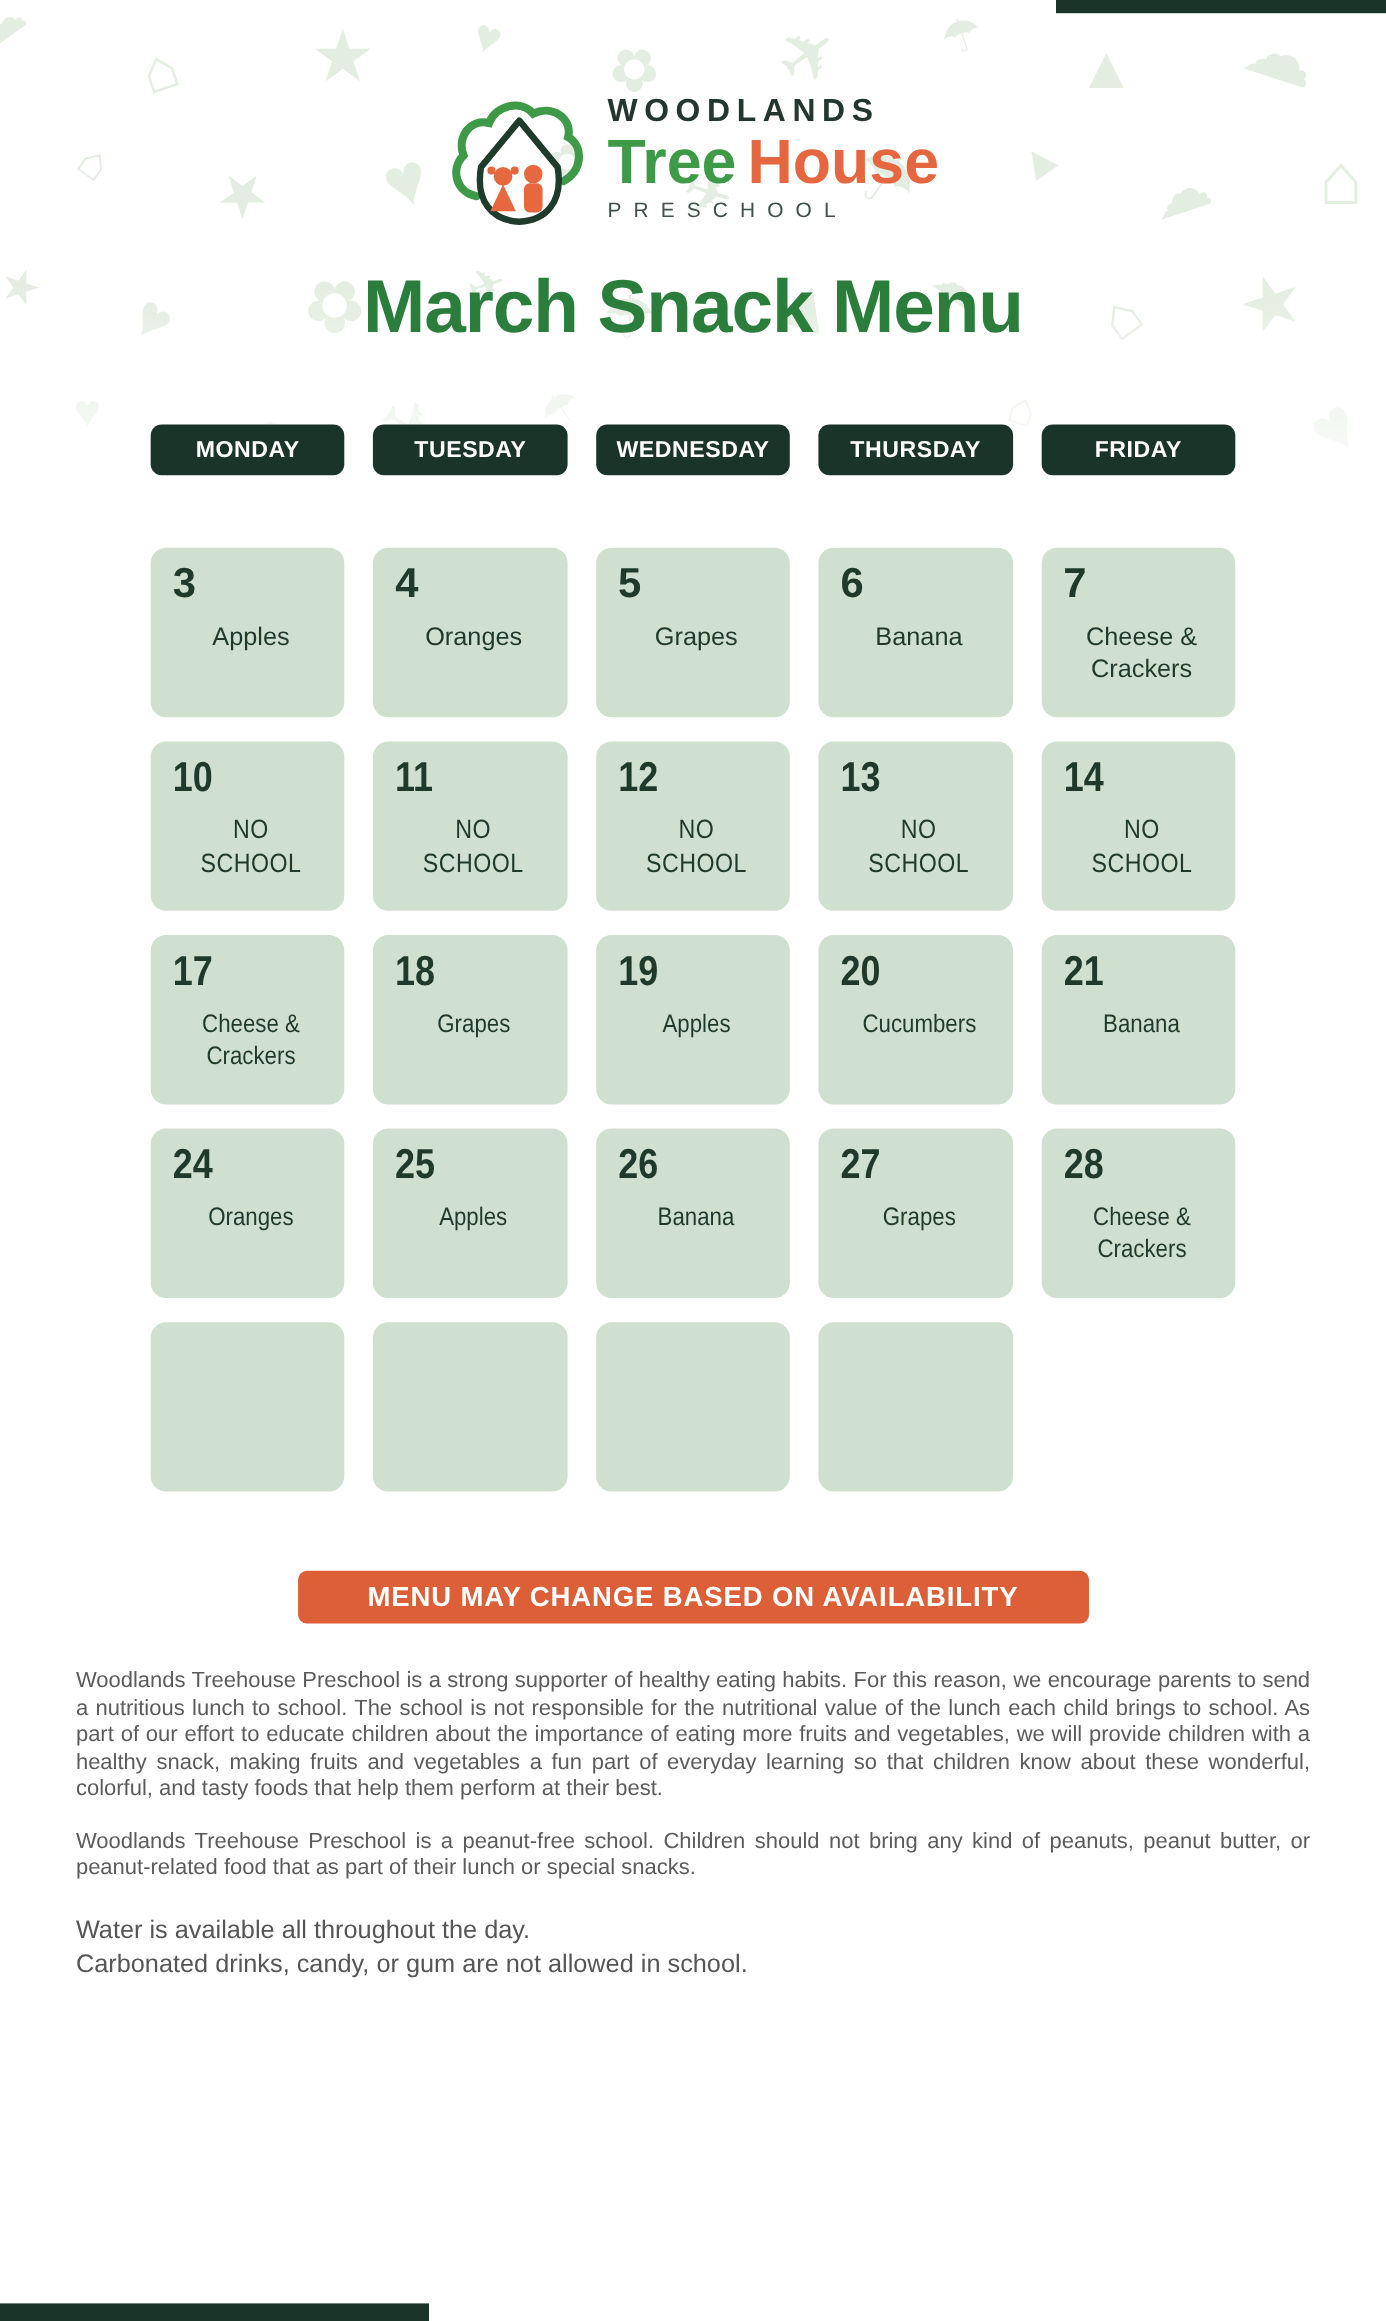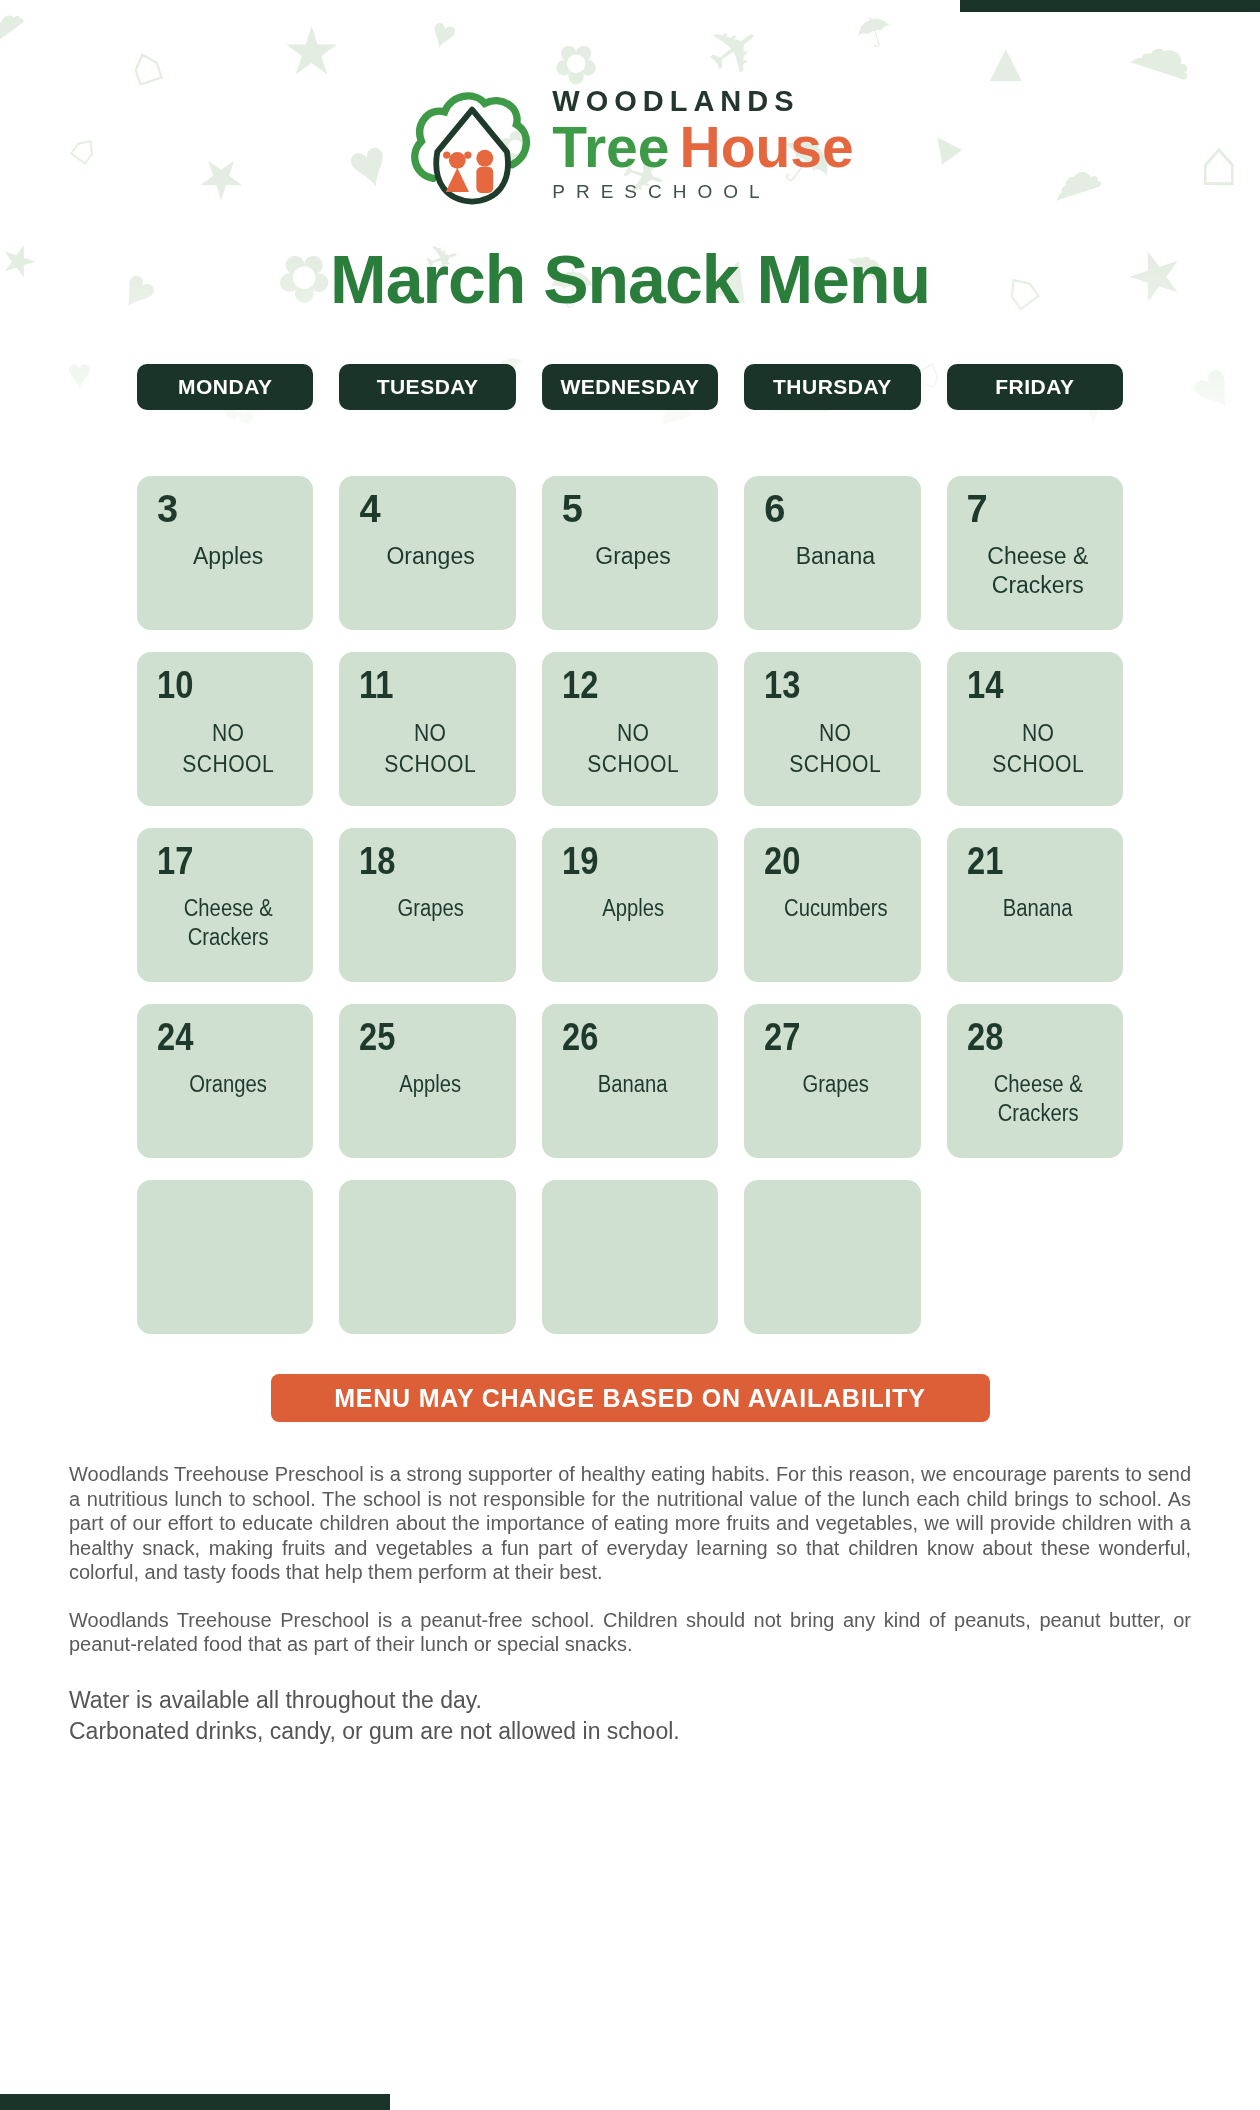--- a/index.html
+++ b/index.html
@@ -49,21 +49,21 @@
   }
   .logo-mark { width: 128px; height: 132px; flex: 0 0 auto; }
   .logo-text { text-align: left; }
   .logo-line1 { font-size: 29px; font-weight: bold; letter-spacing: 6px; color: #24372e; }
   .logo-line2 { font-size: 57px; font-weight: bold; letter-spacing: 0px; line-height: 1.05; }
   .logo-line2 .green { color: #3e9a47; }
   .logo-line2 .orange { color: #e56740; margin-left: 10px; }
   .logo-line3 { font-size: 19px; letter-spacing: 11px; color: #40514a; margin-top: 4px; }
   .title {
     margin-top: 16px;
-    margin-bottom: 46px;
+    margin-bottom: 68px;
     font-size: 68px;
     font-weight: bold;
     letter-spacing: -1px;
     color: #2b7d3c;
   }
 
   .content { position: relative; z-index: 2; }
   .dayheaders, .calendar {
     width: 986px;
     margin: 0 auto;
@@ -106,21 +106,21 @@
     padding: 0 4px;
   }
   .cell.noschool .snack { font-size: 24px; letter-spacing: 0.5px; }
   
   .cell.cond .date { transform: scaleX(0.86); transform-origin: 0 50%; }
   .cell.cond .snack > span { display: inline-block; transform: scaleX(0.88); transform-origin: 50% 50%; }
 
   .banner {
     width: 719px;
     height: 48px;
-    margin: 40px auto 0 auto;
+    margin: 72px auto 0 auto;
     background: #dd5f38;
     border-radius: 8px;
     display: flex;
     align-items: center;
     justify-content: center;
   }
   .banner span {
     color: #ffffff;
     font-weight: bold;
     font-size: 25px;

